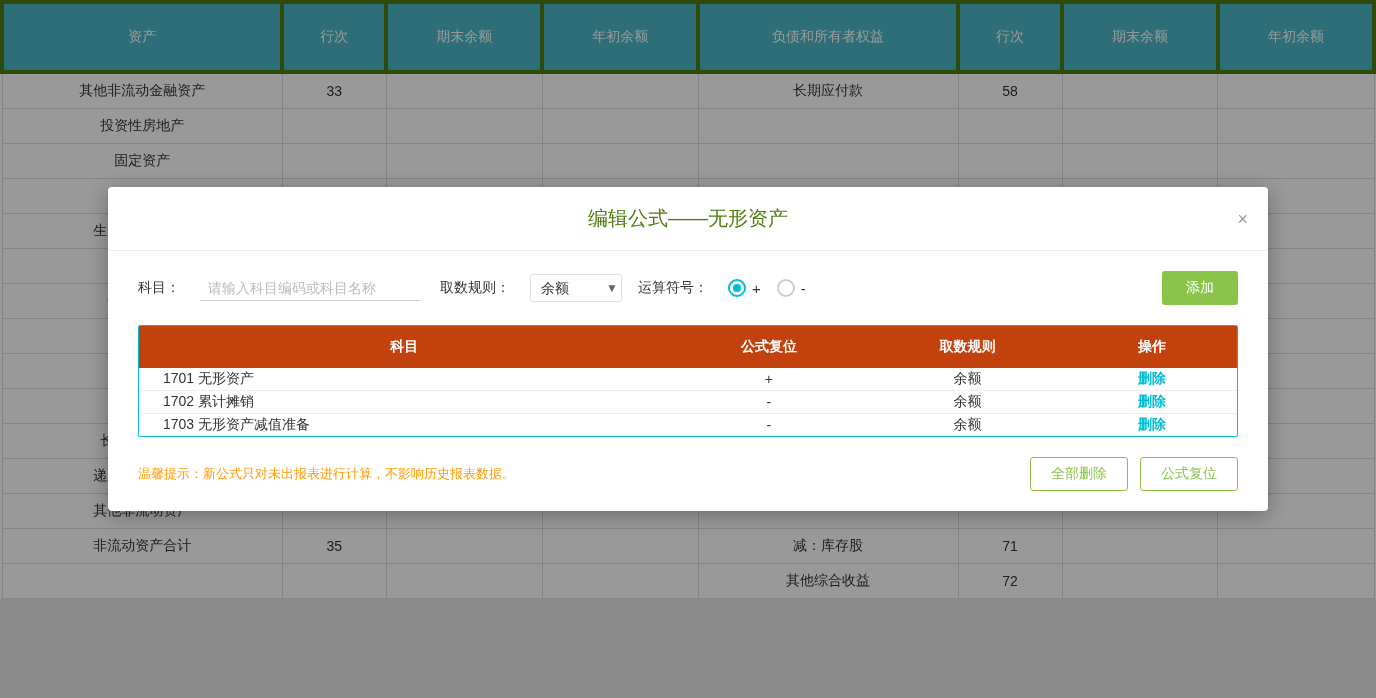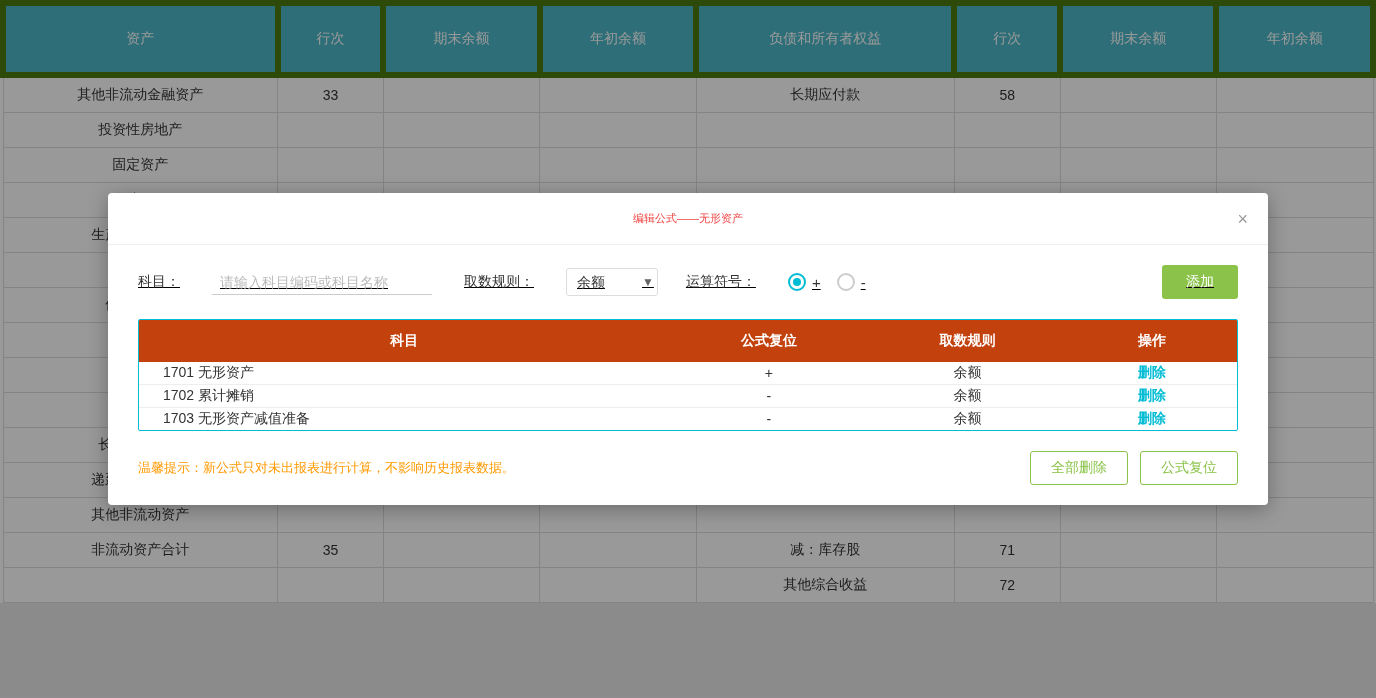--- a/index.html
+++ b/index.html
@@ -24,21 +24,21 @@
       width: 100%;
       border-collapse: collapse;
       background: #fff;
     }
     .bg-table th {
       background: #4db8c8;
       color: #fff;
       padding: 24px 12px;
       text-align: center;
       font-weight: normal;
-      border: 6px solid #4d7c0f;
+      border: 4px solid #4d7c0f;
     }
     .bg-table td {
       padding: 8px 12px;
       text-align: center;
       border: 1px solid #ddd;
       color: #333;
       background: #fff;
     }
 
     
@@ -66,44 +66,43 @@
 
     .modal-header {
       display: flex;
       align-items: center;
       justify-content: center;
       padding: 18px 24px;
       border-bottom: 1px solid #eee;
       position: relative;
     }
     .modal-title {
-      font-size: 11px;
-      color: #ef4444;
+      font-size: 20px;
+      color: #4d7c0f;
       font-weight: normal;
     }
     .modal-close {
       position: absolute;
       right: 20px;
       top: 50%;
       transform: translateY(-50%);
       cursor: pointer;
       font-size: 18px;
       color: #999;
       background: none;
       border: none;
       line-height: 1;
     }
 
     
     .form-row {
       display: flex;
       align-items: center;
       padding: 20px 30px;
-      gap: 32px;
-      text-decoration: underline;
+      gap: 20px;
     }
     .form-label {
       color: #333;
       white-space: nowrap;
     }
     .form-input {
       border: none;
       border-bottom: 1px solid #ccc;
       outline: none;
       padding: 4px 8px;

